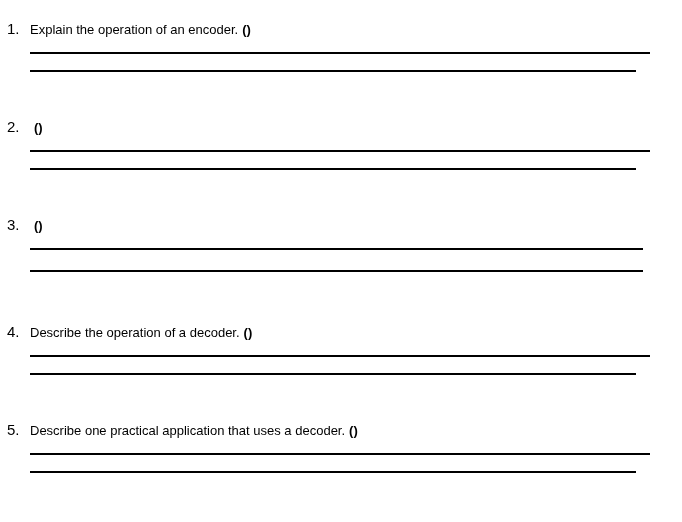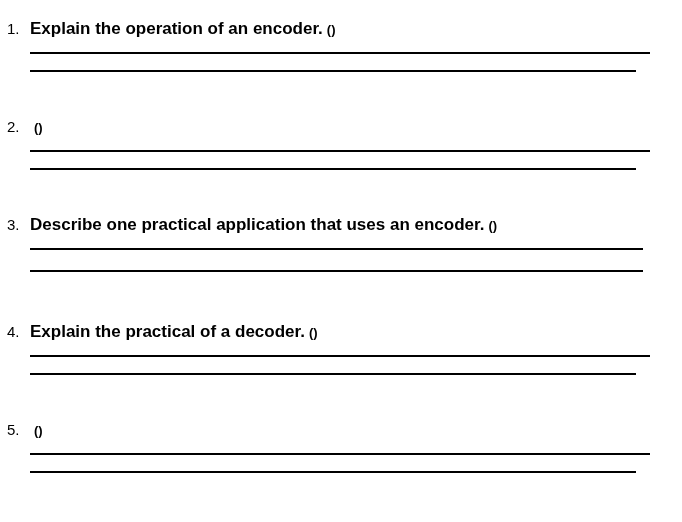--- a/index.html
+++ b/index.html
@@ -36,23 +36,22 @@
     align-items: baseline;
     white-space: nowrap;
   }
   .q-number {
     display: inline-block;
     width: 23px;
     font-size: 15px;
     line-height: 17px;
   }
   .q-text {
-    font-size: 17px;
+    font-size: 13px;
     line-height: 16px;
-    font-weight: bold;
   }
   .q-suffix {
     font-size: 13px;
     line-height: 16px;
     font-weight: bold;
     margin-left: 4px;
   }
   .answer-line {
     position: absolute;
     left: 30px;
@@ -84,39 +83,39 @@
       <span class="q-number">2.</span>
       <span class="q-suffix">()</span>
     </div>
     <div class="answer-line line-1"></div>
     <div class="answer-line line-2"></div>
   </div>
 
   <div class="question-block" id="q3">
     <div class="q-row">
       <span class="q-number">3.</span>
-      <span class="q-text">Describe one practical application that uses an encoder.</span>
       <span class="q-suffix">()</span>
     </div>
     <div class="answer-line line-1"></div>
     <div class="answer-line line-2"></div>
   </div>
 
   <div class="question-block" id="q4">
     <div class="q-row">
       <span class="q-number">4.</span>
-      <span class="q-text">Explain the practical of a decoder.</span>
+      <span class="q-text">Describe the operation of a decoder.</span>
       <span class="q-suffix">()</span>
     </div>
     <div class="answer-line line-1"></div>
     <div class="answer-line line-2"></div>
   </div>
 
   <div class="question-block" id="q5">
     <div class="q-row">
       <span class="q-number">5.</span>
+      <span class="q-text">Describe one practical application that uses a decoder.</span>
       <span class="q-suffix">()</span>
     </div>
     <div class="answer-line line-1"></div>
     <div class="answer-line line-2"></div>
   </div>
 
 </div>
 
 </body></html>

